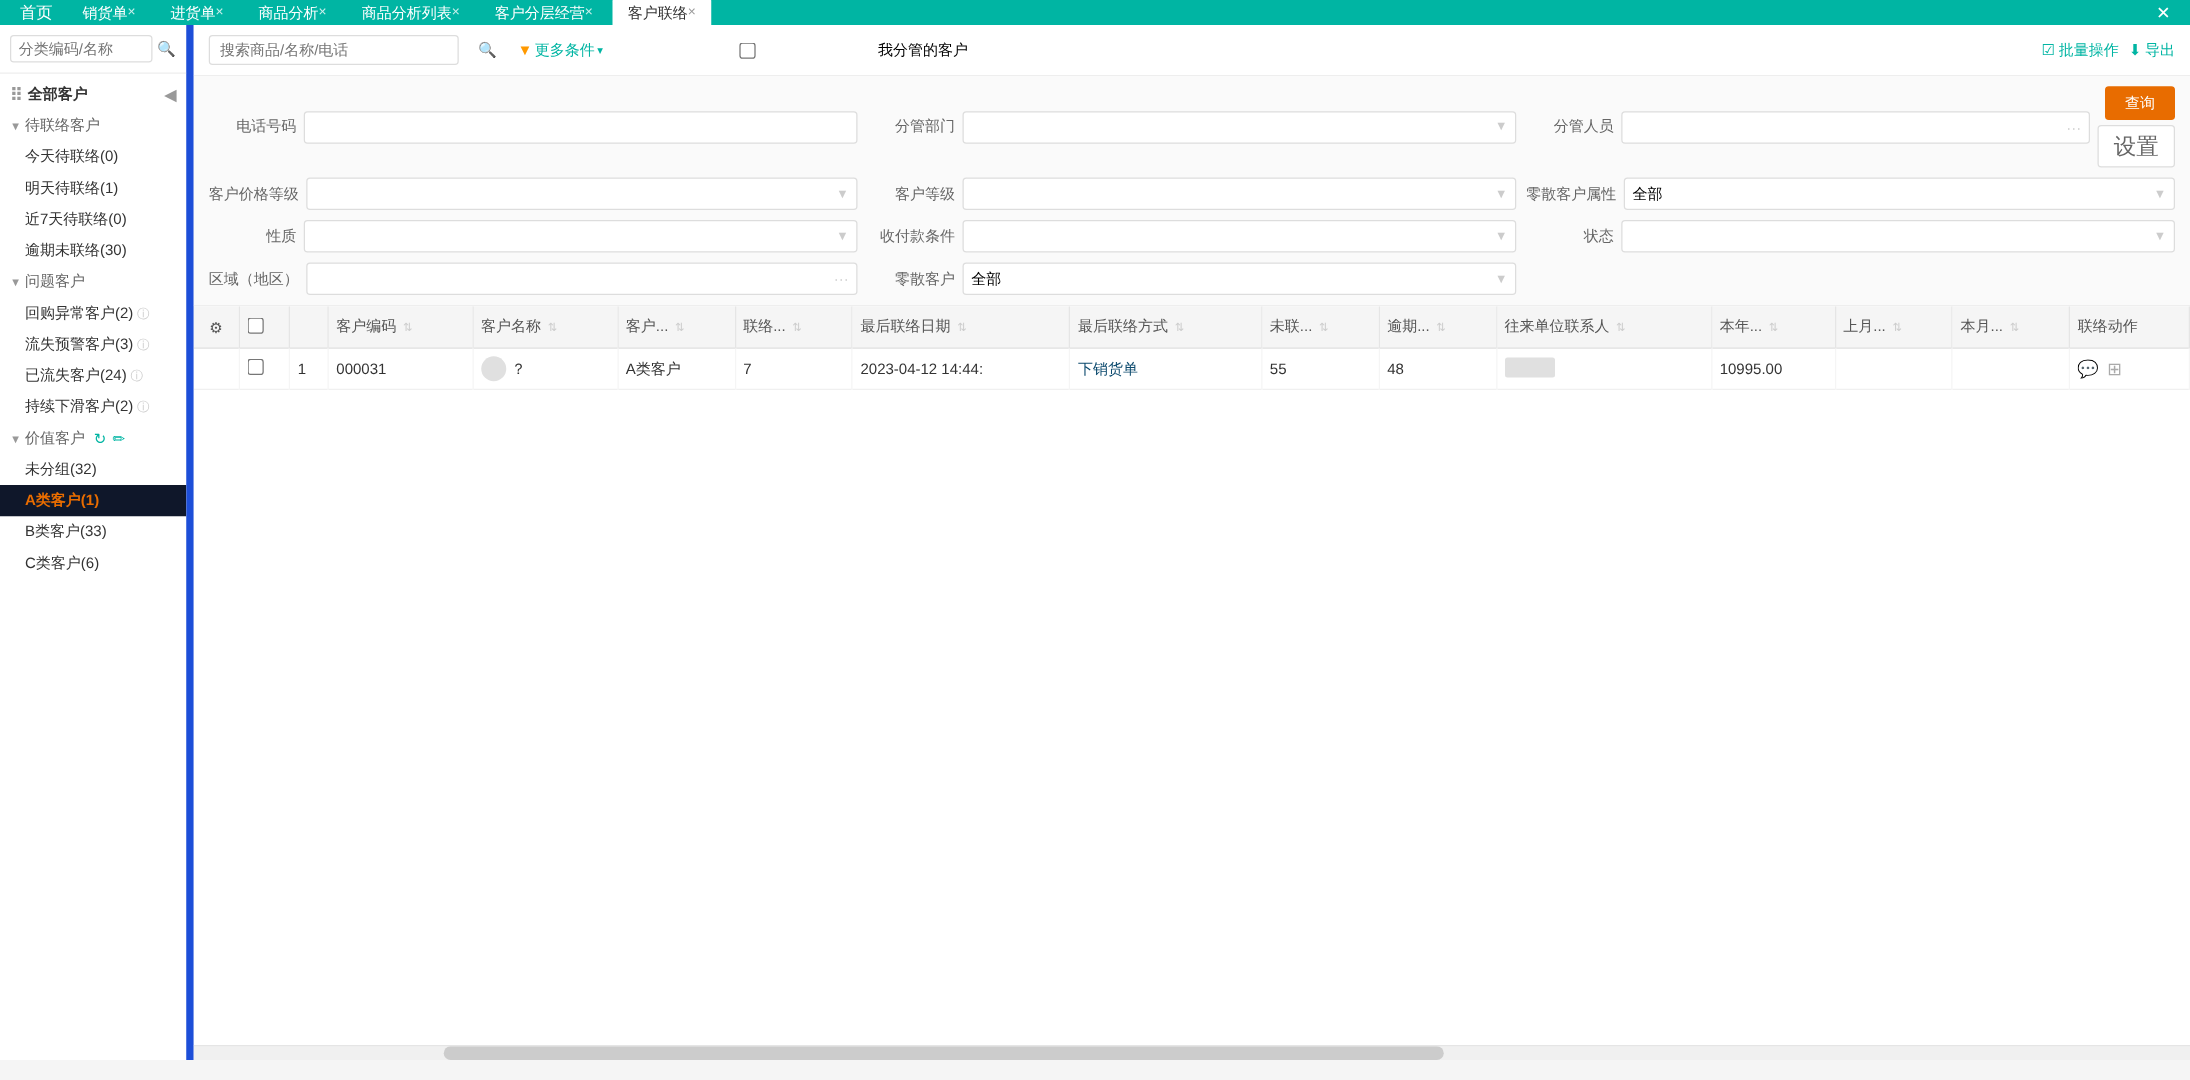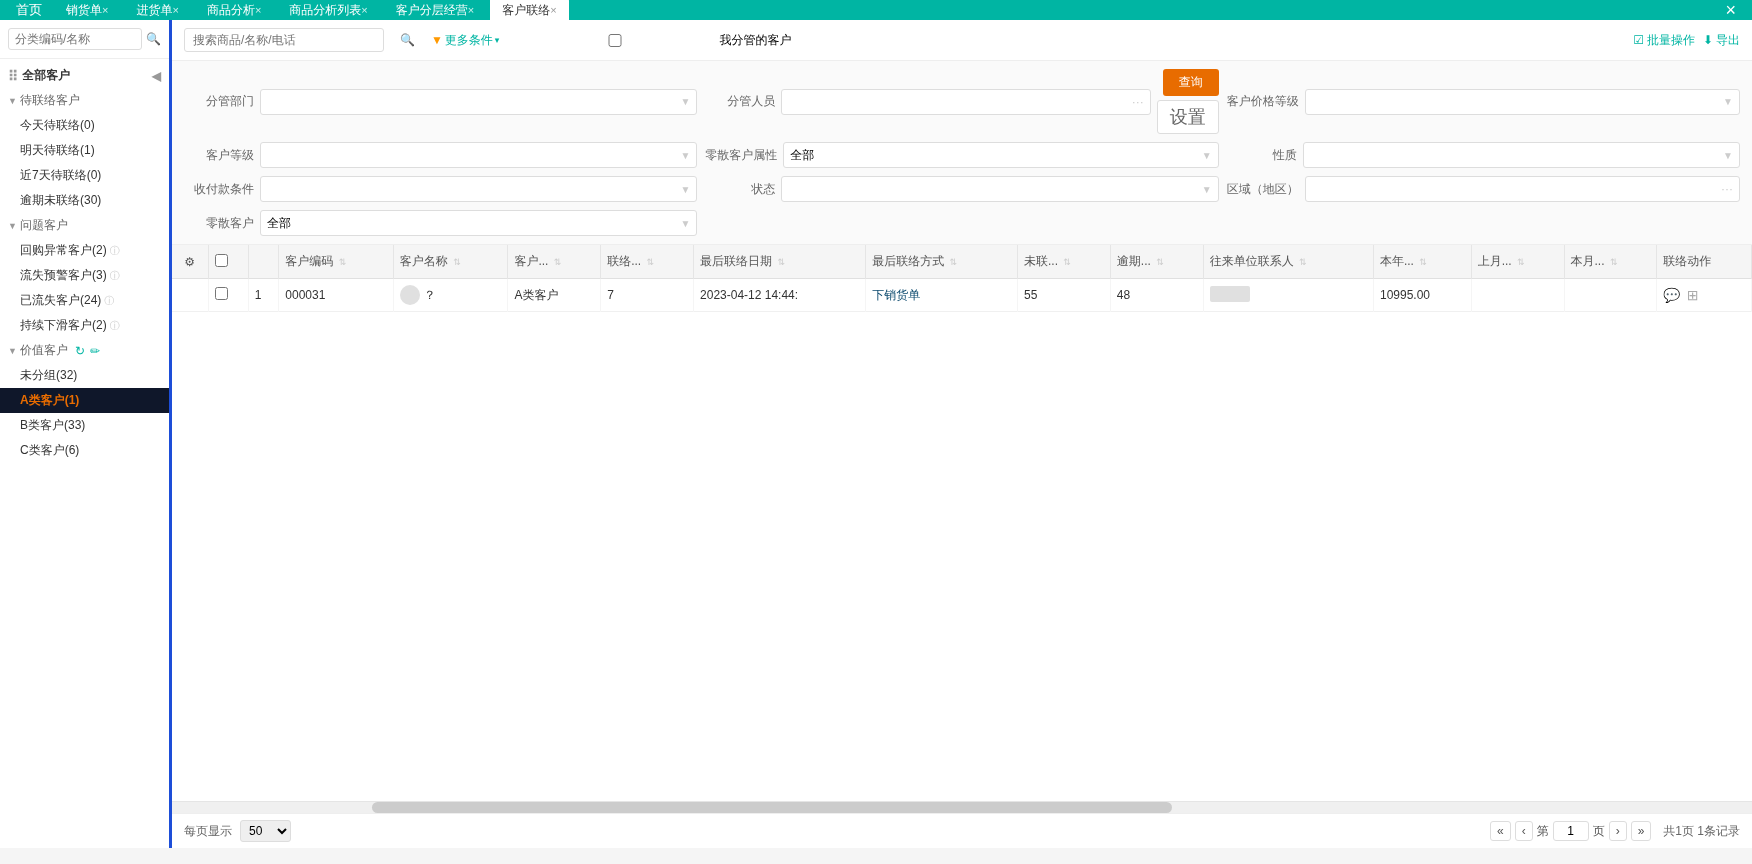--- a/index.html
+++ b/index.html
@@ -42,23 +42,23 @@
     }
 
     
     .main-layout {
       display: flex;
       height: calc(864px - 36px);
     }
 
     
     .sidebar {
-      width: 172px;
+      width: 155px;
       background: #fff;
-      border-right: 3px solid #1d4ed8;
+      border-right: 6px solid #1d4ed8;
       overflow-y: auto;
       flex-shrink: 0;
     }
     .sidebar-search {
       padding: 8px;
       display: flex;
       align-items: center;
       border-bottom: 1px solid #eee;
     }
     .sidebar-search input {
@@ -488,20 +488,26 @@
           </span>
           <span class="btn-export">
             <span>⬇</span>
             <span>导出</span>
           </span>
         </div>
       </div>
 
       <div class="adv-filter">
 
+        <div class="adv-filter-row">
+          <span class="adv-filter-label">电话号码</span>
+          <div class="adv-filter-input">
+            <span></span>
+          </div>
+        </div>
         <div class="adv-filter-row">
           <span class="adv-filter-label">分管部门</span>
           <div class="adv-filter-input">
             <span></span>
             <span class="arrow">▼</span>
           </div>
         </div>
         <div class="adv-filter-row">
           <span class="adv-filter-label">分管人员</span>
           <div class="adv-filter-input" style="flex:1;">
@@ -628,33 +634,15 @@
               </td>
             </tr>
           </tbody>
         </table>
       </div>
 
       <div class="h-scrollbar">
         <div class="h-scrollbar-thumb"></div>
       </div>
 
-      <div class="table-footer">
-        <span class="page-size-label">每页显示</span>
-        <select class="page-size-select">
-          <option>50</option>
-          <option>100</option>
-          <option>200</option>
-        </select>
-        <div class="pagination">
-          <button class="page-btn">«</button>
-          <button class="page-btn">‹</button>
-          <span>第</span>
-          <input type="text" class="page-input" value="1" style="">
-          <span>页</span>
-          <button class="page-btn">›</button>
-          <button class="page-btn">»</button>
-          <span class="total-info">共1页 1条记录</span>
-        </div>
-      </div>
     </div>
   </div>
 </div>
 
 </body></html>

